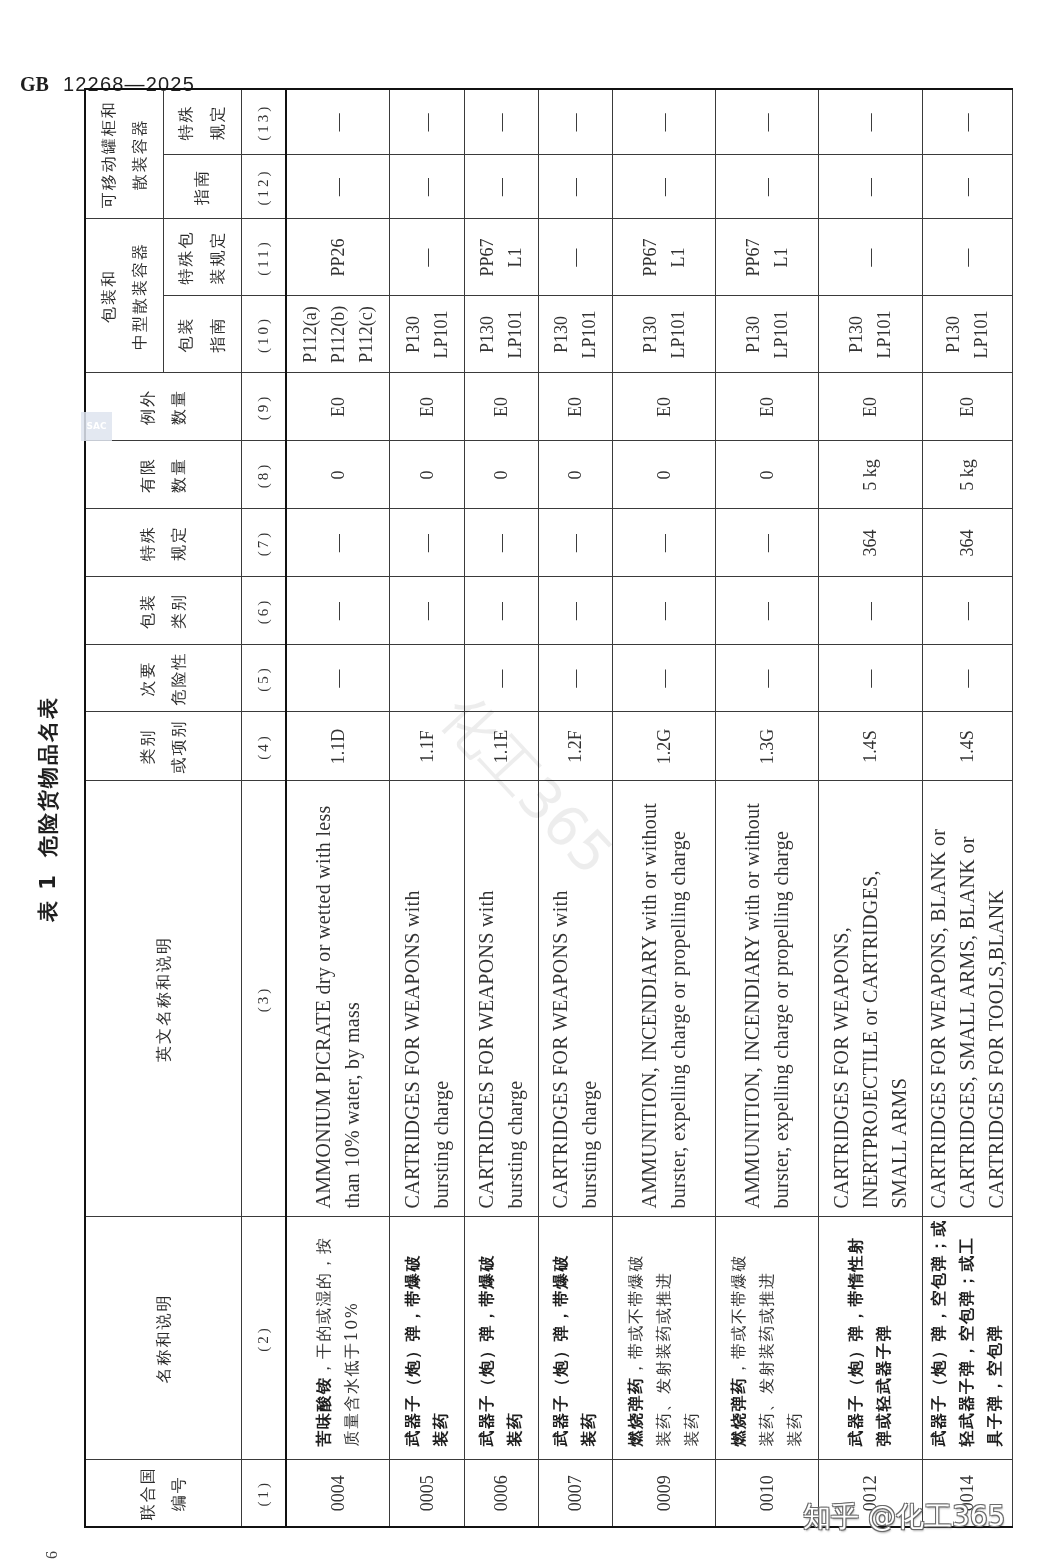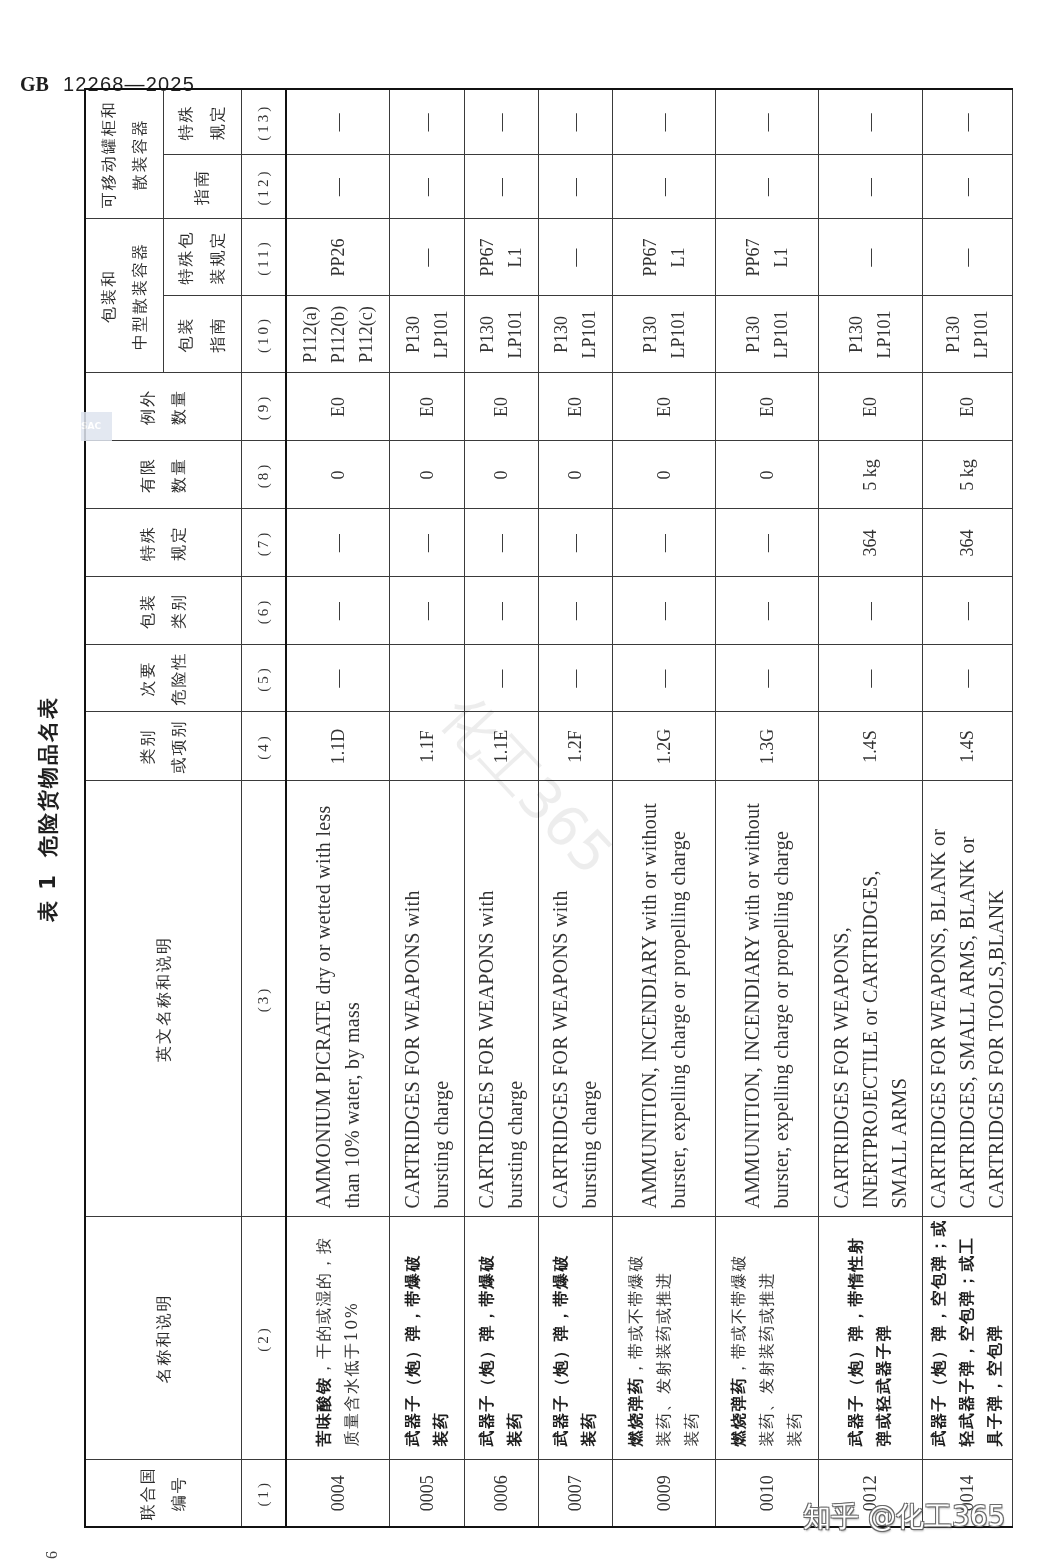--- a/index.html
+++ b/index.html
@@ -46,21 +46,21 @@
   .dg td.num { font-family: "Liberation Serif", serif; font-size: 18px; line-height: 28px; color: #333; }
   .dg td.cn { text-align: left; padding-left: 13px; font-size: 16px; letter-spacing: 1.5px; line-height: 28px; }
   .dg td.cn .b { font-family: "DejaVu Sans", sans-serif; font-weight: bold; color: #1e1e1e; }
   .dg td.cn .r { font-family: "DejaVu Serif", serif; color: #333; }
   .dg td.en { text-align: left; padding-left: 8px; font-family: "Liberation Serif", serif; font-size: 20px; letter-spacing: 0.3px; line-height: 29px; color: #333; }
 
   
   .sac-logo {
     position: absolute; left: 81px; top: 412px; width: 31px; height: 29px;
     background: #dfe5ef; color: #ffffff; font-family: "DejaVu Sans", sans-serif; font-weight: bold;
-    font-size: 9px; line-height: 29px; text-align: left; opacity: 0.85;
+    font-size: 9px; line-height: 29px; text-align: center; opacity: 0.85;
   }
   .wm-diag {
     position: absolute; left: 527px; top: 785px;
     transform: translate(-50%, -50%) rotate(47deg);
     font-family: "DejaVu Sans", sans-serif; font-size: 56px; color: rgba(0,0,0,0.07);
     white-space: nowrap; pointer-events: none; line-height: 60px;
   }
   .wm-corner {
     position: absolute; left: 803px; top: 1499px;
     font-family: "DejaVu Sans", sans-serif; font-size: 28px; line-height: 36px; color: #ffffff; white-space: nowrap;

